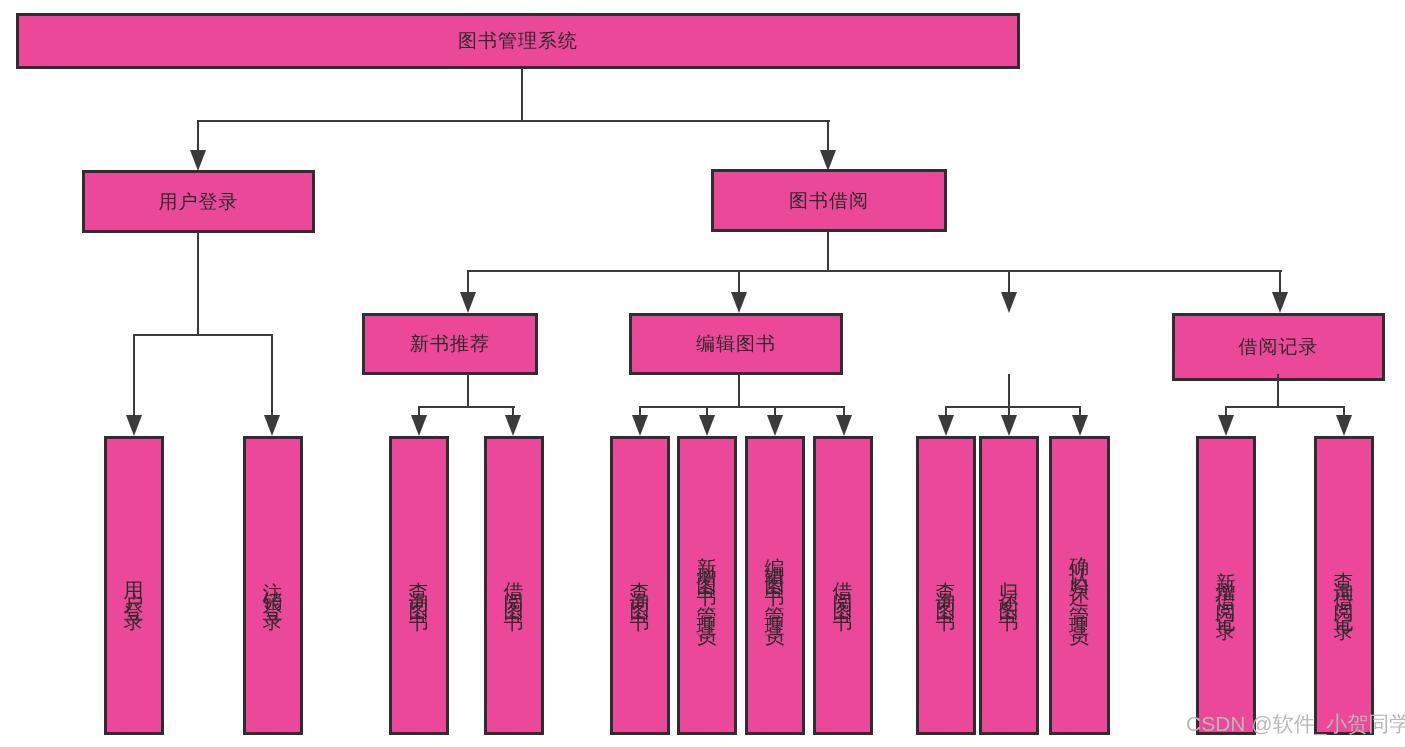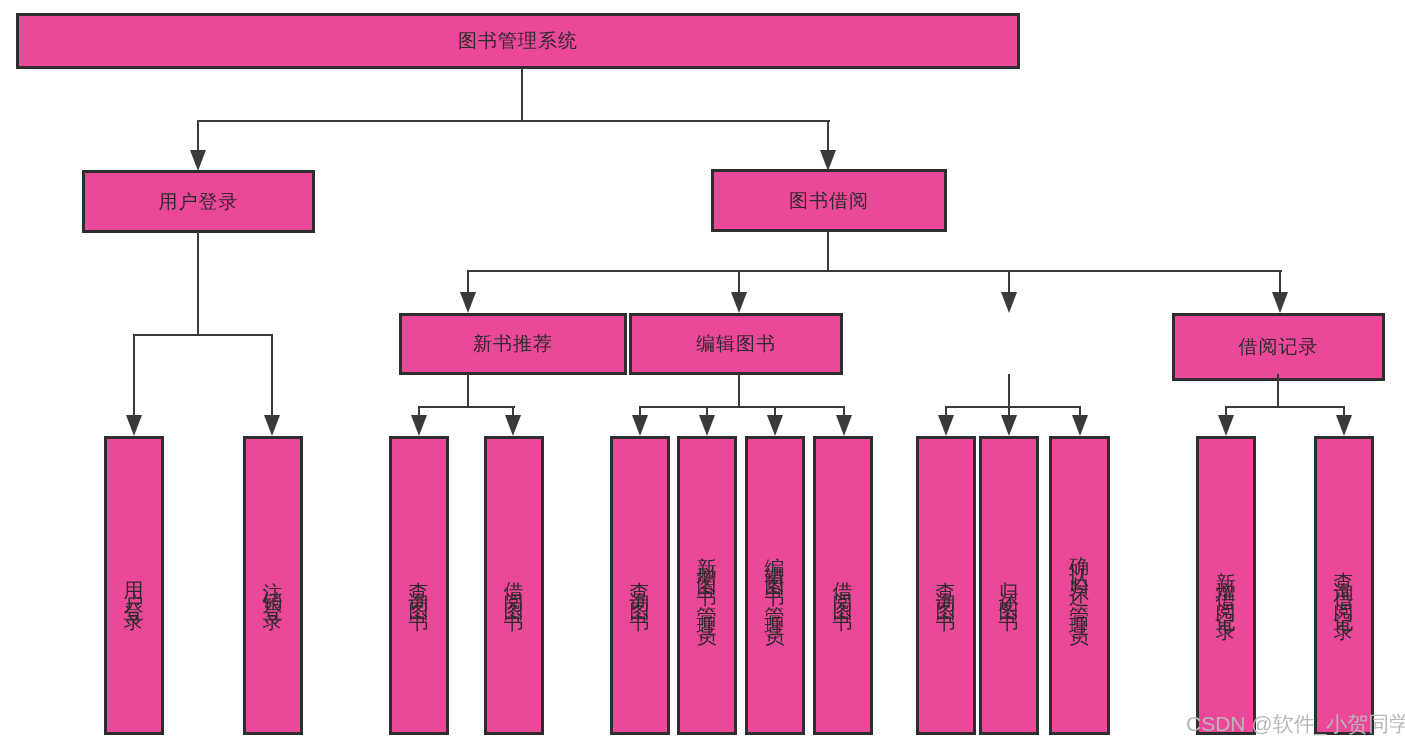--- a/index.html
+++ b/index.html
@@ -84,21 +84,21 @@
   <div class="line" style="left:468px;top:270px;width:814px;height:2px;"></div>
   <div class="line" style="left:467px;top:270px;width:2px;height:24px;"></div>
   <div class="arrowhead" style="left:460px;top:292px;"></div>
   <div class="line" style="left:738px;top:270px;width:2px;height:24px;"></div>
   <div class="arrowhead" style="left:731px;top:292px;"></div>
   <div class="line" style="left:1008px;top:270px;width:2px;height:24px;"></div>
   <div class="arrowhead" style="left:1001px;top:292px;"></div>
   <div class="line" style="left:1279px;top:270px;width:2px;height:24px;"></div>
   <div class="arrowhead" style="left:1272px;top:292px;"></div>
 
-  <div class="box hbox" style="left:362px;top:313px;width:228px;height:62px;margin-left:37px;">
+  <div class="box hbox" style="left:362px;top:313px;width:176px;height:62px;">
     <span>新书推荐</span>
   </div>
   <div class="box hbox" style="left:629px;top:313px;width:214px;height:62px;">
     <span>编辑图书</span>
   </div>
   <div class="box hbox" style="left:1172px;top:313px;width:213px;height:68px;">
     <span>借阅记录</span>
   </div>
 
   <div class="line" style="left:467px;top:374px;width:2px;height:34px;"></div>

